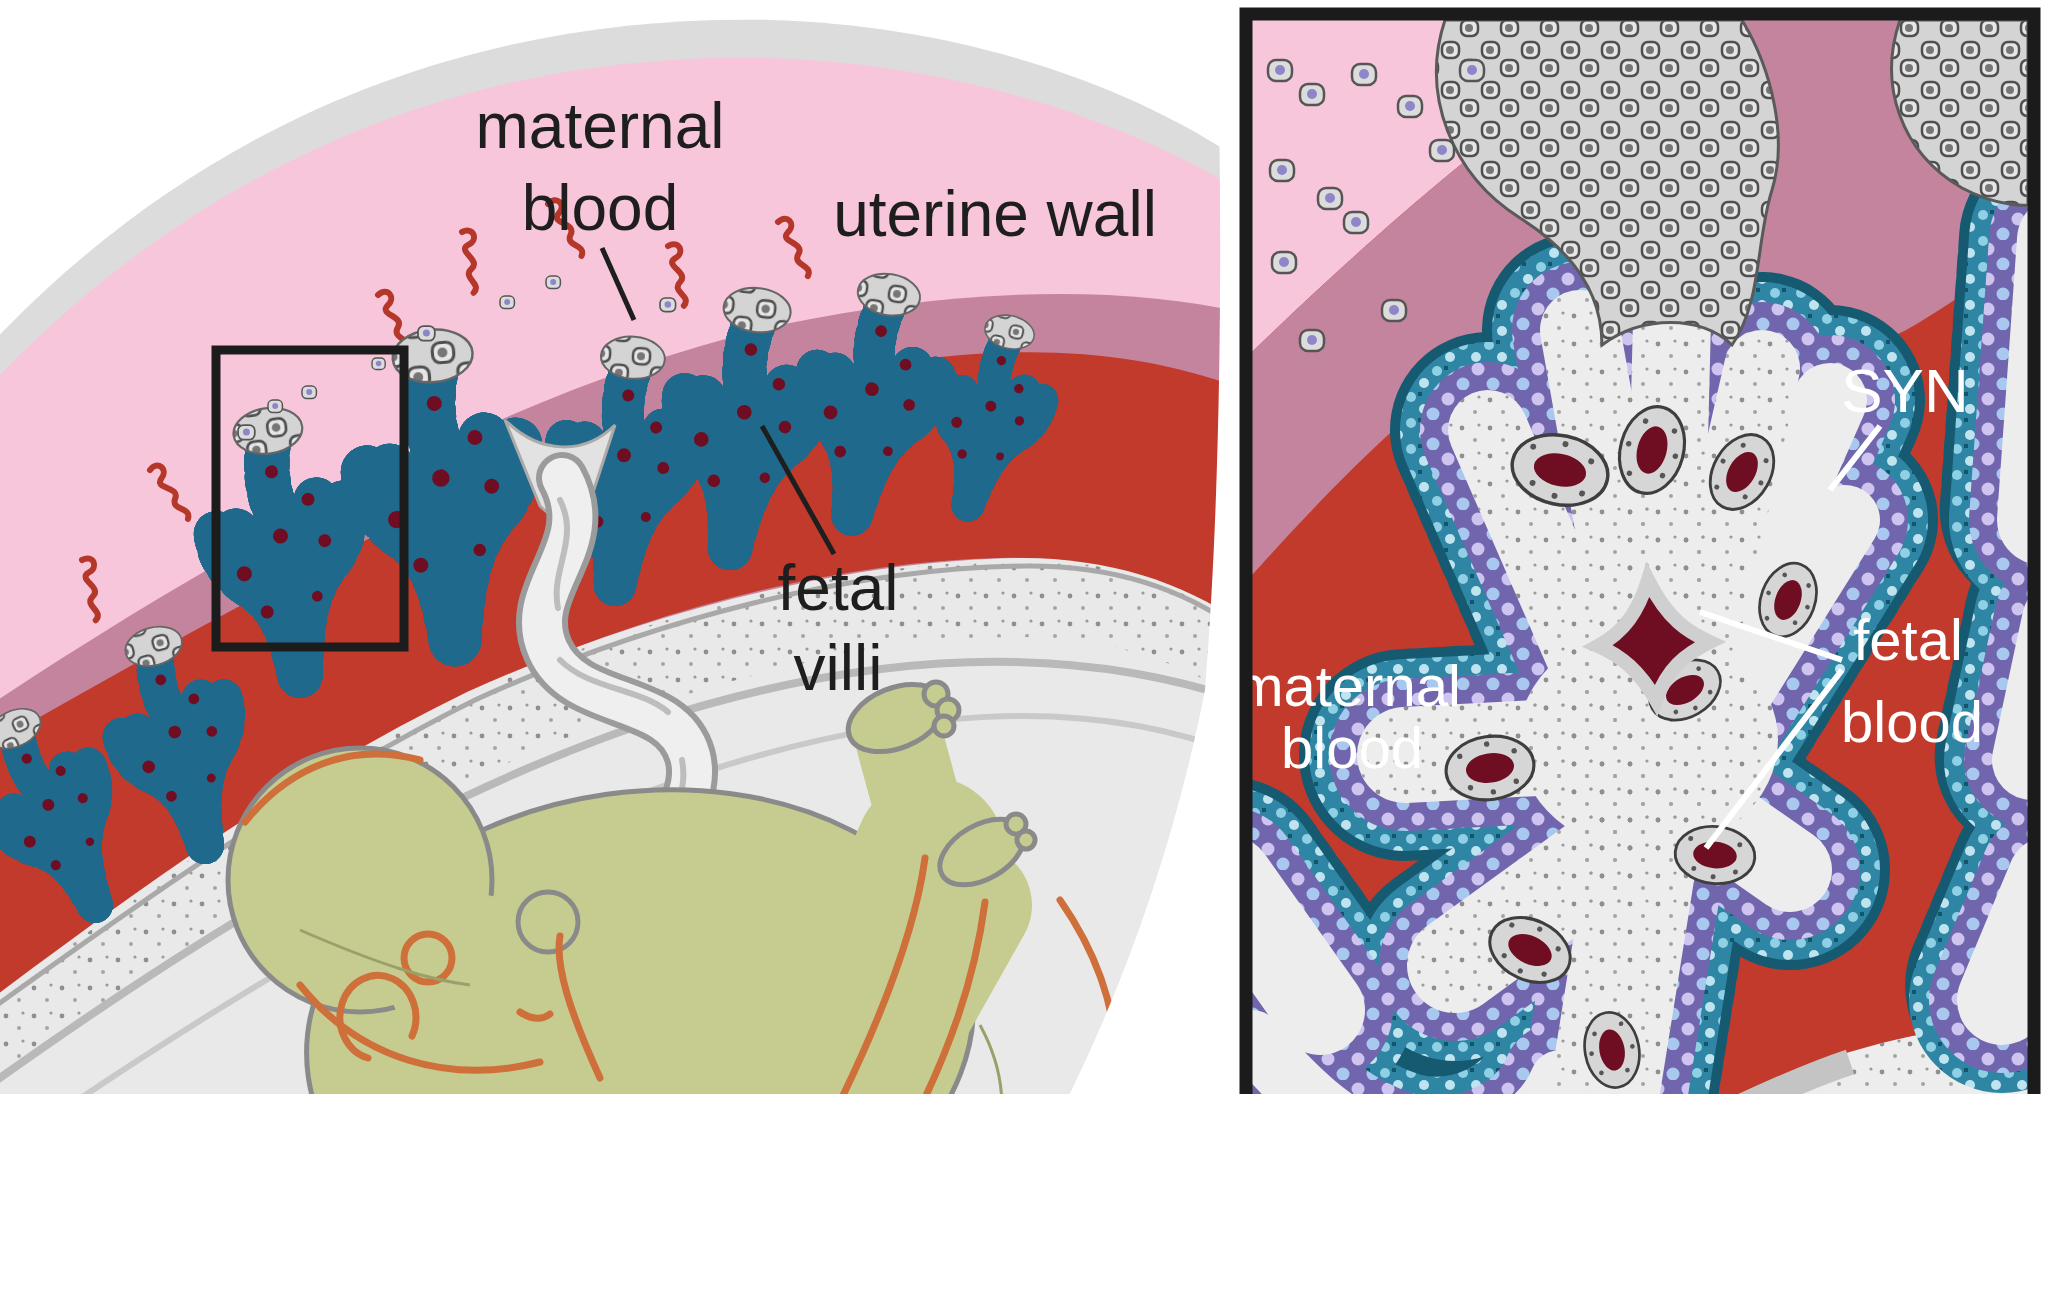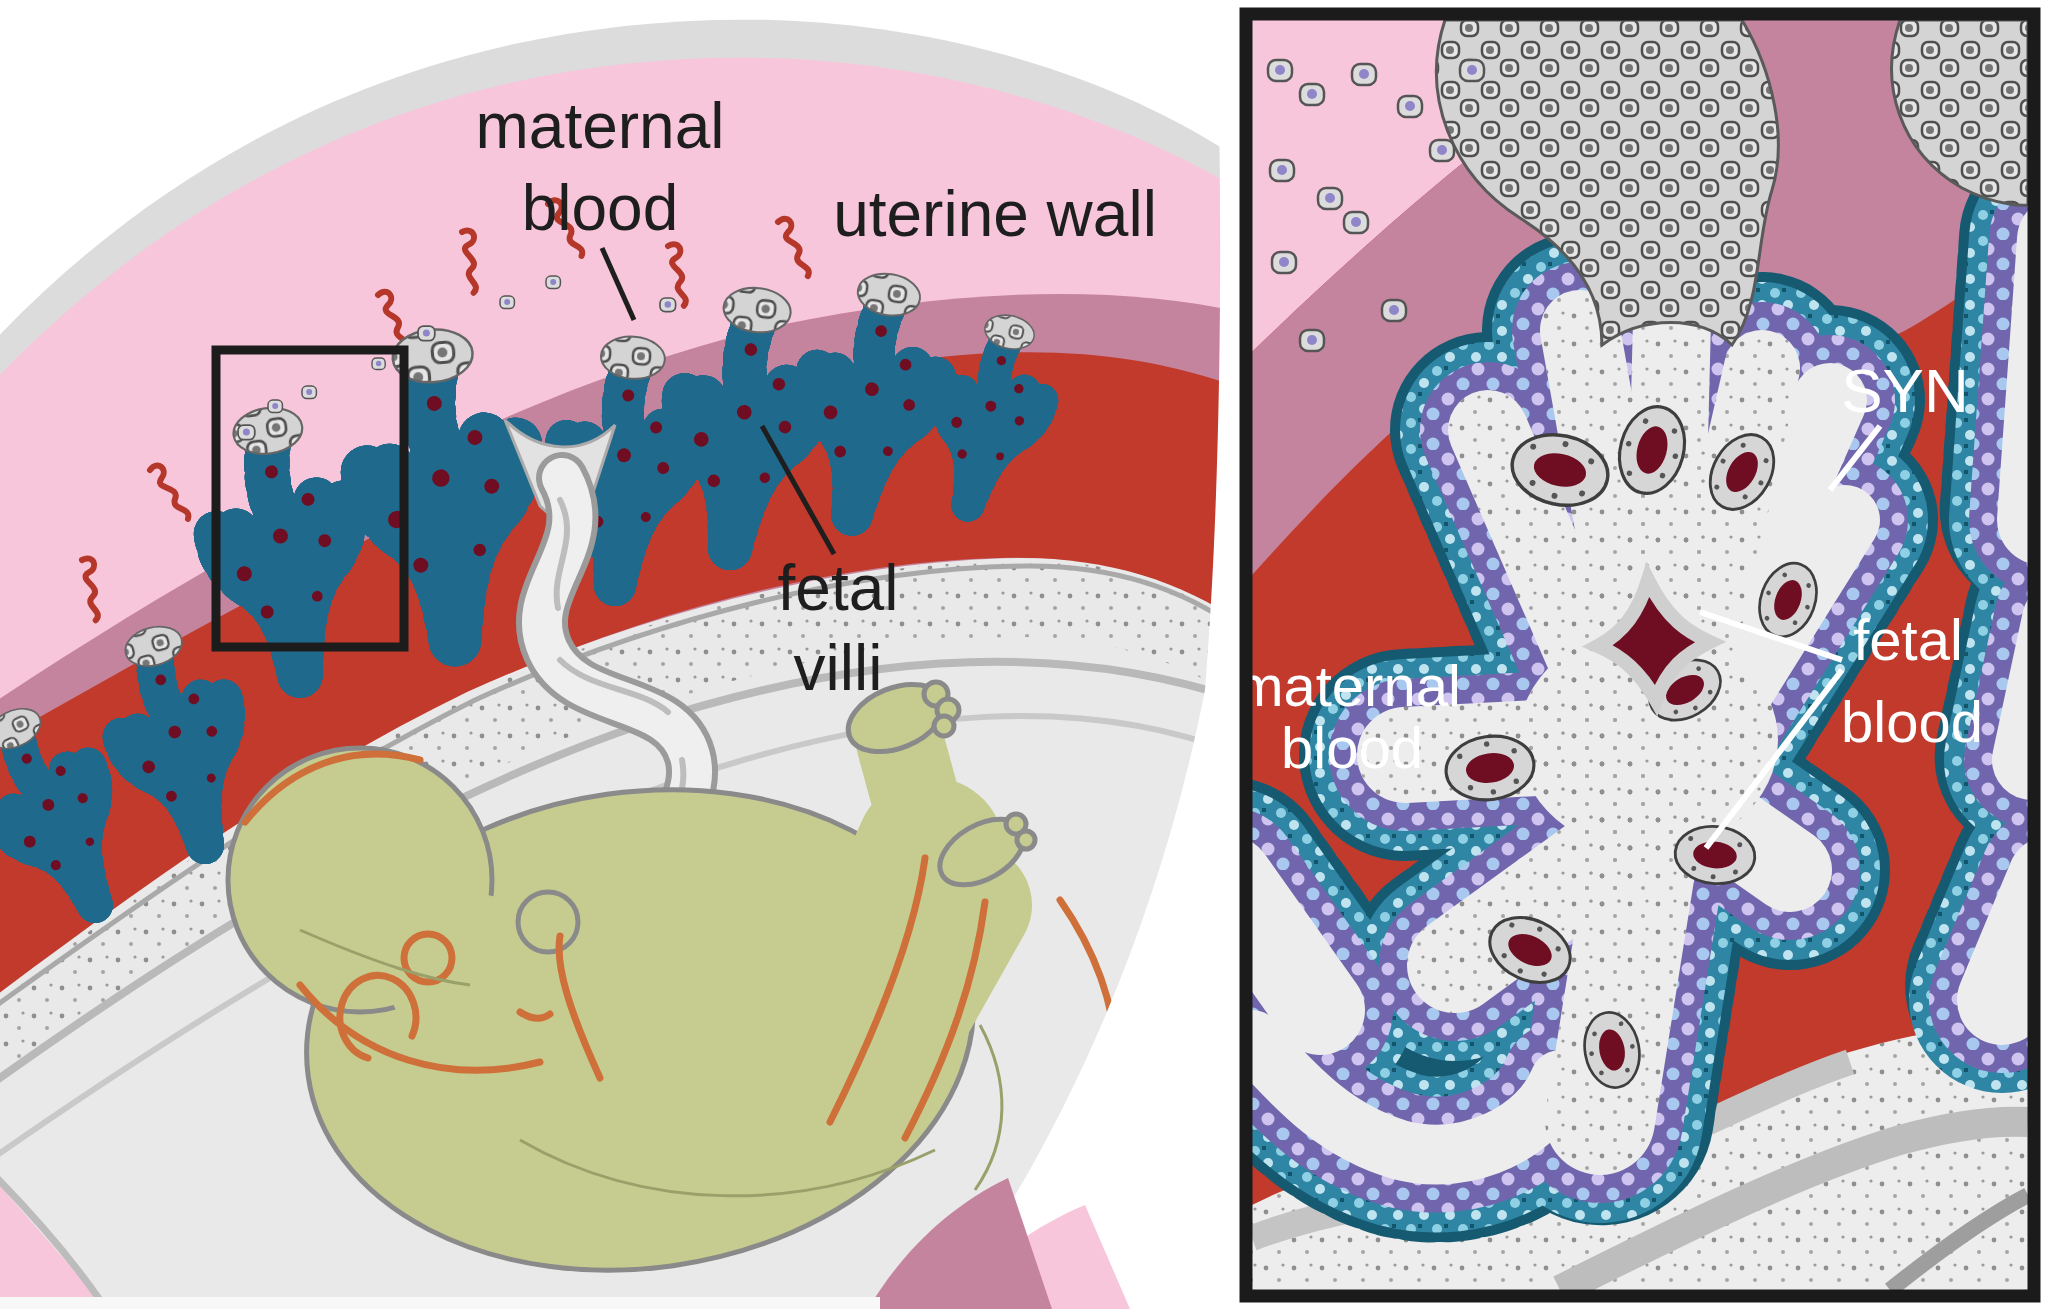--- a/index.html
+++ b/index.html
@@ -1,16 +1,16 @@
 <!DOCTYPE html>
 <html><head>
 <meta charset="utf-8">
 <style>
   html,body{margin:0;padding:0;background:#ffffff;}
-  .stage{position:relative;width:2048px;height:1309px;background:#fff;overflow:hidden;
+  .stage{position:relative;width:2048px;height:1094px;background:#fff;overflow:hidden;
          font-family:"Liberation Sans", sans-serif;}
   svg{position:absolute;left:0;top:0;}
   text{font-family:"Liberation Sans", sans-serif;}
   .lbl-dark{fill:#1e1e1e;}
   .lbl-light{fill:#ffffff;}
 </style>
 </head>
 <body>
 
 <div class="stage">

